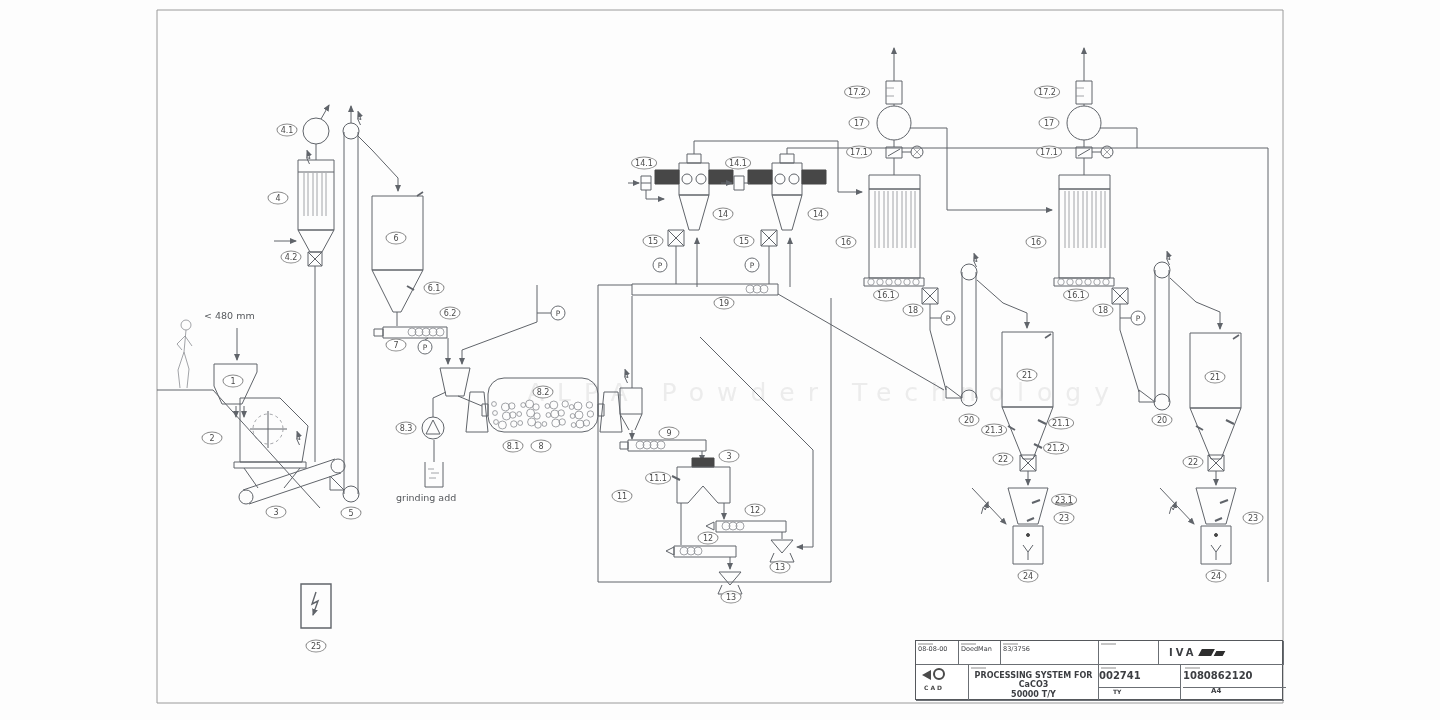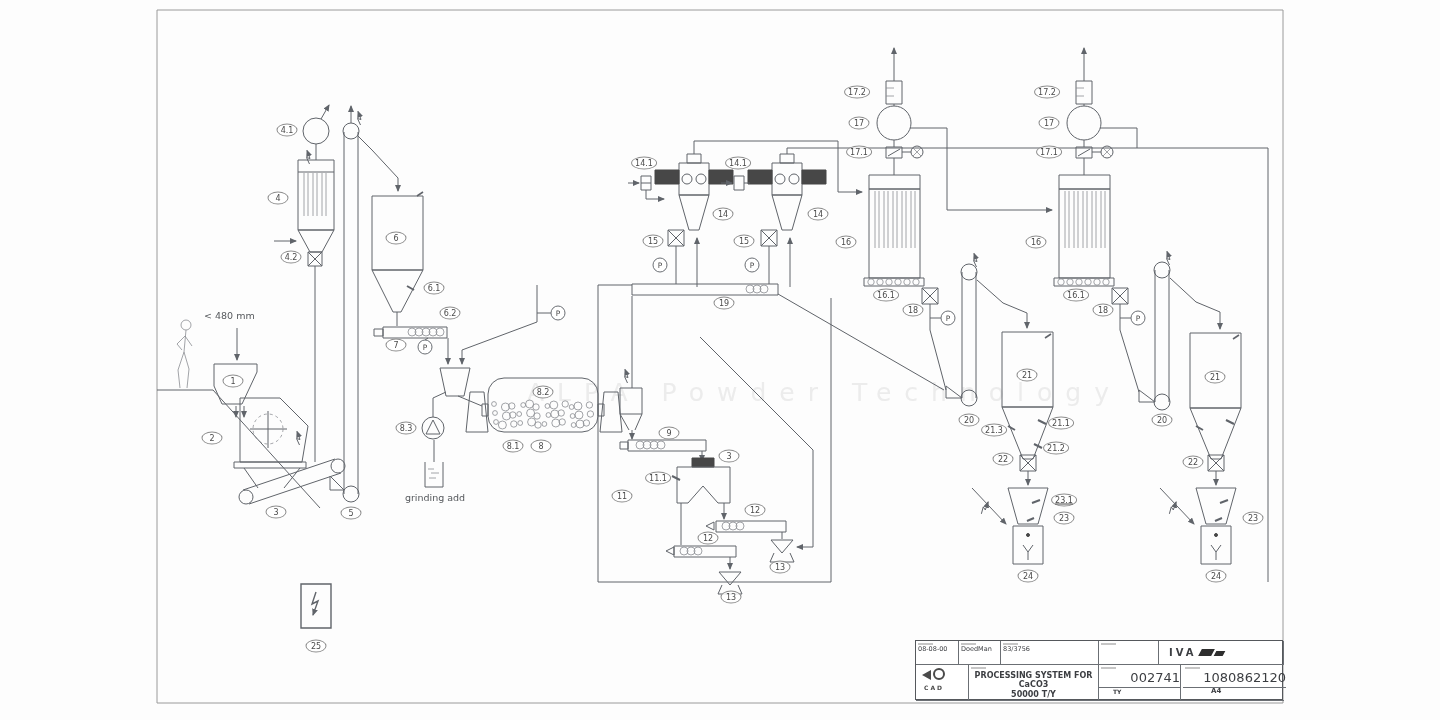--- a/index.html
+++ b/index.html
@@ -15,29 +15,29 @@
   .lt{stroke:#8a8d92;fill:none;stroke-width:0.8;}
   .dk{fill:#474747;stroke:#474747;}
   .tag{position:absolute;transform:translate(-50%,-50%);min-width:13px;height:11px;line-height:11px;
        padding:0 3px;border:1px solid #8d8d8d;border-radius:50%;font-size:8px;color:#4a4a4a;
        text-align:center;background:rgba(255,255,255,.82);z-index:3;white-space:nowrap;}
   .gauge{position:absolute;transform:translate(-50%,-50%);width:13px;height:13px;border:1px solid #6b6f74;
        border-radius:50%;font-size:7.5px;color:#4a4a4a;text-align:center;line-height:13px;
        background:rgba(255,255,255,.85);z-index:3;}
   .note{position:absolute;color:#55585c;z-index:3;white-space:nowrap;}
   #feedSize{left:204px;top:310px;font-size:9.5px;}
-  #grindAdd{left:396px;top:492px;width:78px;text-align:center;font-size:9.5px;}
+  #grindAdd{left:396px;top:492px;width:78px;text-align:left;font-size:9.5px;}
   
   .tb{position:absolute;left:915px;top:640px;width:368px;height:60px;border:1px solid #55585c;
       box-sizing:border-box;background:#fff;z-index:4;color:#3c3e42;}
   .tb .cell{position:absolute;box-sizing:border-box;border-right:1px solid #6b6f74;border-bottom:1px solid #6b6f74;overflow:hidden;}
   .smudge{width:15px;height:2.5px;background:#c6c6c6;margin:1.5px 0 1px 2px;}
   .v{display:block;font-size:6.5px;line-height:7px;padding-left:2px;white-space:nowrap;}
   .ttl{font-size:8px;line-height:9px;text-align:center;font-weight:bold;padding-top:1px;}
-  .num{font-size:13px;text-align:right;}
+  .num{font-size:10px;text-align:left;font-weight:bold;}
   .iva{font-size:10px;font-weight:bold;letter-spacing:3px;padding:4px 0 0 10px;display:inline-block;}
   .blob{display:inline-block;width:13px;height:7px;background:#2e2e2e;transform:skewX(-28deg);margin-left:3px;}
   .blob2{display:inline-block;width:9px;height:5px;background:#2e2e2e;transform:skewX(-28deg);margin-left:2px;}
   .tri{display:inline-block;width:0;height:0;border-top:5px solid transparent;border-bottom:5px solid transparent;
        border-right:9px solid #4a4a4a;margin:3px 2px 0 6px;}
   .ring{display:inline-block;width:8px;height:8px;border:2.5px double #4a4a4a;border-radius:50%;margin-top:2px;}
   .cadtxt{display:block;font-size:6px;letter-spacing:2px;padding-left:8px;color:#4a4a4a;font-weight:bold;}
 </style>
 </head>
 <body>

